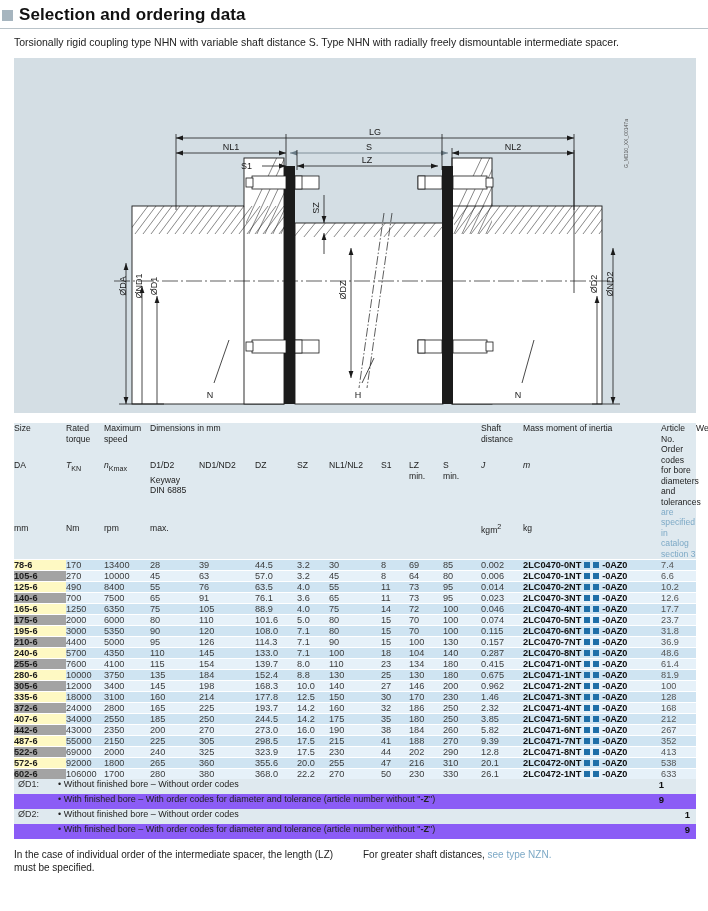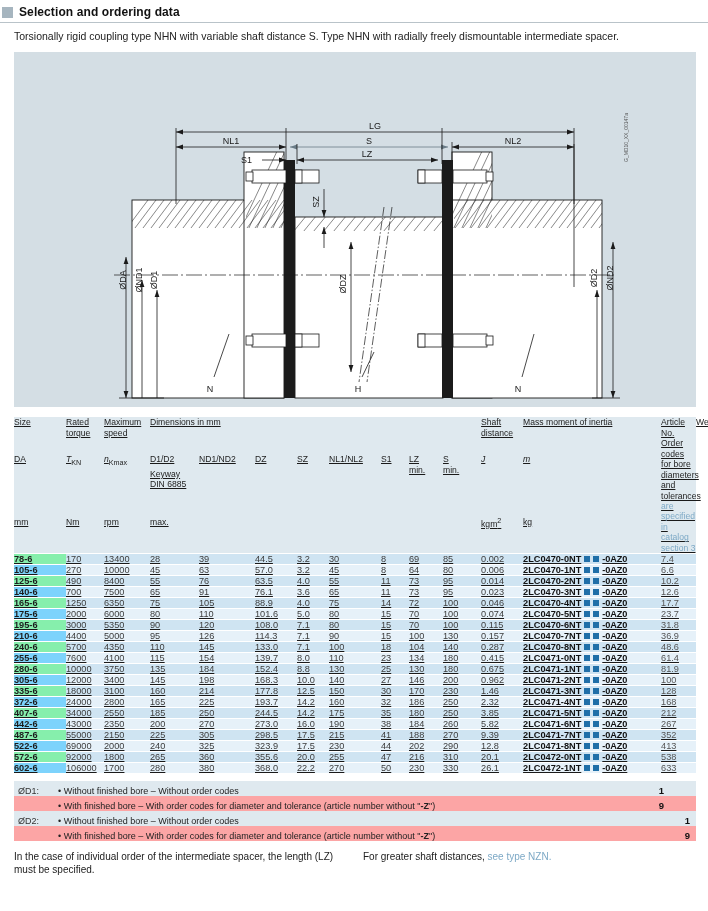--- a/index.html
+++ b/index.html
@@ -19,40 +19,40 @@
     padding: 5px 0 3px 2px;
     border-bottom: 1px solid #b9c3c9;
   }
   .sec-head-mark {
     width: 11px; height: 11px;
     background: #a6b5bf;
     margin-right: 6px;
     flex: 0 0 auto;
   }
   .sec-head-title {
-    font-size: 12px; font-weight: bold; color: #111;
+    font-size: 17px; font-weight: bold; color: #111;
     letter-spacing: 0.1px;
   }
   .intro {
     font-size: 10.5px; color: #222;
     padding: 7px 10px 9px 14px;
     line-height: 1.25;
   }
 
   
   .drawing-wrap {
     margin: 0 12px 0 14px;
     background: #bef264;
     height: 355px;
     position: relative;
   }
   .drawing-wrap svg { display: block; }
 
   
-  .tbl-wrap { margin: 10px 12px 8px 14px; text-decoration: underline; }
+  .tbl-wrap { margin: 10px 12px 0 14px; }
   table.spec {
     width: 682px;
     border-collapse: collapse;
     font-size: 9px;
     table-layout: fixed;
   }
   table.spec td, table.spec th { padding: 0; }
 
   thead td {
     background: #dfe9ef;
@@ -74,38 +74,38 @@
     color: #3b3b3b;
     font-size: 9.2px;
     white-space: nowrap;
   }
   tbody tr.odd td { background: #cfe4f2; }
   tbody tr.even td { background: #e6f1f9; }
 
   td.c-size {
     font-weight: bold; color: #1c1c1c;
   }
-  tbody tr.odd td.c-size { background: #86efac; }
-  tbody tr.even td.c-size { background: #7dd3fc; }
+  tbody tr.odd td.c-size { background: #fef9c3; }
+  tbody tr.even td.c-size { background: #a3a3a3; }
 
   tbody td.c-j { background: #cfe4f2 !important; }
   tbody tr.even td.c-j { background: #e6f1f9 !important; }
 
   td.c-art { font-weight: bold; color: #111; }
   td.c-w { color: #555; }
 
   .art-line { display: flex; align-items: center; gap: 3px; white-space: nowrap; }
   .sq { width: 6px; height: 6px; background: #1f6fa8; display: inline-block; }
   .art-suffix { letter-spacing: -0.1px; }
 
   
   .notes { margin: 0 12px 0 14px; width: 682px; font-size: 9px; }
-  .note-row { display: flex; align-items: flex-end; min-height: 15px; }
+  .note-row { display: flex; align-items: flex-start; min-height: 15px; }
   .note-row.sh { background: #dfe9ef; }
-  .note-row.lt { background: #fca5a5; }
+  .note-row.lt { background: #8b5cf6; }
   .note-lbl {
     width: 44px; flex: 0 0 44px; color: #333; padding-left: 4px; font-size: 9px;
   }
   .note-txt { flex: 1 1 auto; color: #222; font-size: 9px; }
   .note-txt b { font-weight: bold; }
   .note-code {
     width: 26px; flex: 0 0 26px; text-align: right;
     font-weight: bold; color: #111; padding-right: 6px; font-size: 9.5px;
   }
 

